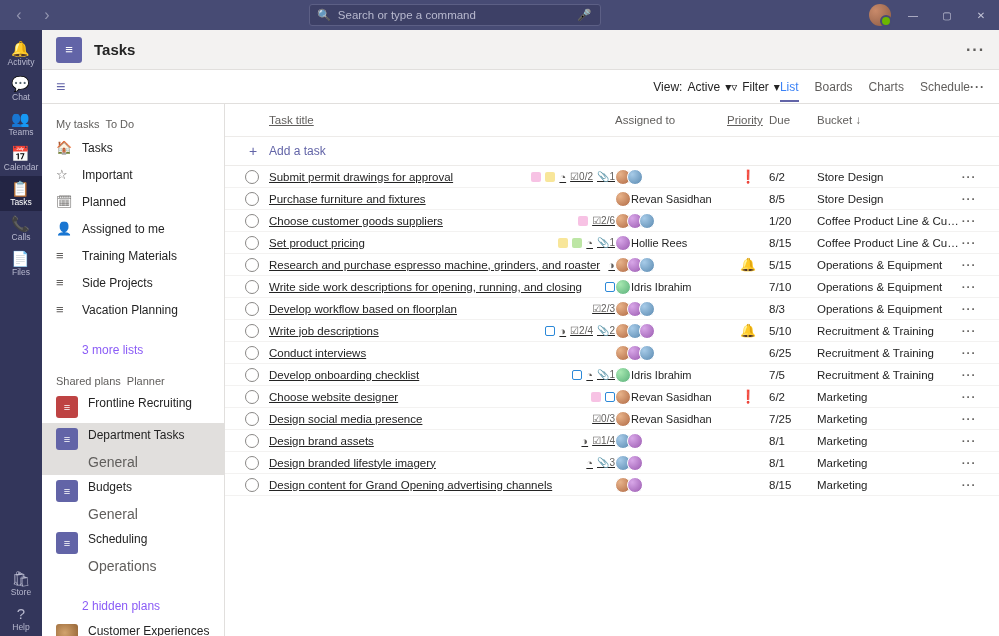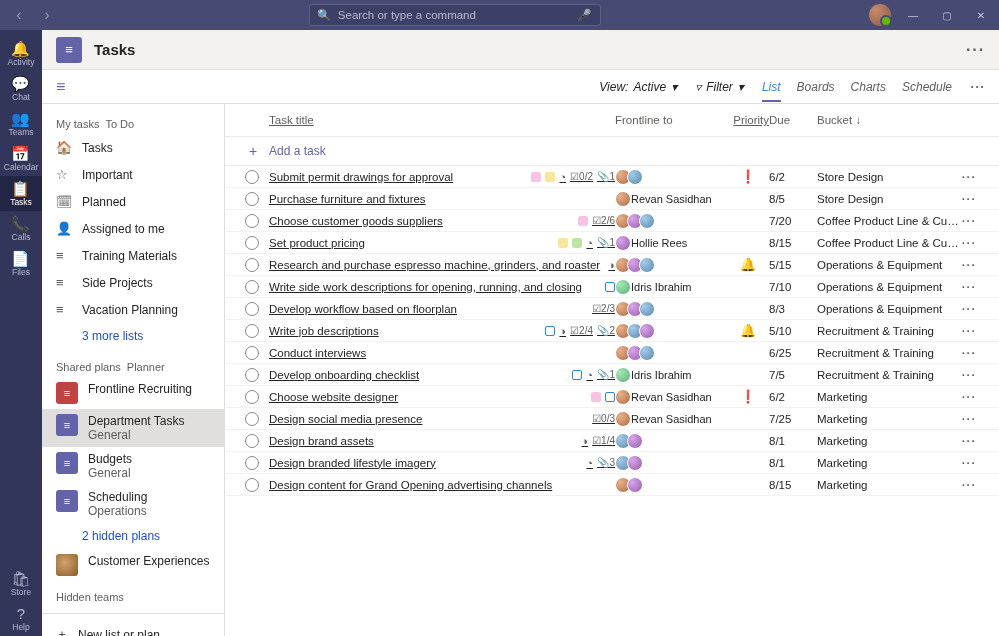--- a/index.html
+++ b/index.html
@@ -28,55 +28,55 @@
 
 
 .main { flex: 1; display: flex; flex-direction: column; min-width: 0; }
 .header { height: 40px; background: #f3f2f1; border-bottom: 1px solid #e1dfdd; display: flex; align-items: center; padding: 0 14px; gap: 12px; }
 .header .app-icon { width: 26px; height: 26px; background: #6264a7; border-radius: 3px; display: flex; align-items: center; justify-content: center; color: #fff; font-size: 13px; }
 .header .app-title { font-size: 15px; font-weight: 700; }
 .header .more { margin-left: auto; color: #605e5c; cursor: pointer; font-weight: 700; letter-spacing: 1px; }
 
 .toolbar { height: 34px; border-bottom: 1px solid #e1dfdd; display: flex; align-items: center; padding: 0 14px; }
 .hamburger { color: #6264a7; font-size: 16px; cursor: pointer; }
-.toolbar-right { margin-left: auto; display: flex; align-items: center; gap: 18px; font-size: 12px; color: #242424; font-style: italic; }
+.toolbar-right { margin-left: auto; display: flex; align-items: center; font-size: 12px; color: #242424; }
 .toolbar-right .view-item { display: flex; align-items: center; gap: 5px; cursor: pointer; }
 .tab-list { display: flex; gap: 16px; }
 .tab { font-size: 12px; padding: 8px 0; cursor: pointer; color: #605e5c; }
 .tab.active { color: #3b82f6; border-bottom: 2px solid #6264a7; padding-bottom: 6px; }
 .toolbar-more { color: #605e5c; cursor: pointer; font-weight: 700; letter-spacing: 1px; }
 
 
 .body { flex: 1; display: flex; min-height: 0; }
 .sidepanel { width: 183px; border-right: 1px solid #e1dfdd; padding: 10px 0; display: flex; flex-direction: column; font-size: 12px; overflow-y: auto; }
 .sp-group { font-size: 11px; color: #605e5c; padding: 4px 14px; display: flex; gap: 6px; }
 .sp-item { display: flex; align-items: center; gap: 10px; padding: 6px 14px; cursor: pointer; color: #242424; }
 .sp-item .ico { width: 16px; color: #605e5c; font-size: 13px; }
-.sp-link { color: #1d4ed8; padding: 6px 14px 6px 40px; cursor: pointer; }
+.sp-link { color: #8b5cf6; padding: 6px 14px 6px 40px; cursor: pointer; margin-top: 14px; }
 .sp-plan { display: flex; align-items: flex-start; gap: 10px; padding: 5px 14px; cursor: pointer; }
 .sp-plan.active { background: #e1dfdd; }
 .sp-plan .thumb { width: 22px; height: 22px; border-radius: 3px; display: flex; align-items: center; justify-content: center; font-size: 11px; color: #fff; flex-shrink: 0; }
 .thumb.fr { background: #be4343; }
 .thumb.dept { background: #6264a7; }
 .thumb.bud { background: #6264a7; }
 .thumb.sch { background: #6264a7; }
 .thumb.cx { background: #8b5a2b; background-image: radial-gradient(circle at 40% 40%, #d2a36e, #8b5a2b); }
 .sp-plan .plan-name { font-size: 12px; }
-.sp-plan .plan-sub { font-size: 12px; color: #605e5c; }
+.sp-plan .plan-sub { font-size: 14px; color: #605e5c; margin-top: 12px; }
 .sp-hidden { font-size: 11px; color: #605e5c; padding: 10px 14px; }
 .sp-bottom { margin-top: auto; border-top: 1px solid #e1dfdd; }
 .sp-new { display: flex; align-items: center; gap: 10px; padding: 12px 14px; cursor: pointer; }
 
 
 .tasklist { flex: 1; overflow-y: auto; }
 .thead { display: flex; padding: 10px 20px; font-size: 11.5px; color: #605e5c; border-bottom: 1px solid #edebe9; }
 .col-radio { width: 24px; }
 .col-title { flex: 1; min-width: 0; text-decoration: underline; }
 .col-assigned { width: 112px; }
-.col-prio { width: 42px; text-align: right; text-decoration: underline; }
+.col-prio { width: 42px; text-align: left; text-decoration: underline; }
 .col-due { width: 48px; }
 .col-bucket { width: 142px; }
 .col-more { width: 20px; }
 
 .addrow { display: flex; align-items: center; padding: 6px 20px; font-size: 12px; color: #6264a7; border-bottom: 1px solid #edebe9; gap: 8px; }
 .addrow .plus { color: #6264a7; font-size: 14px; width: 16px; text-align: center; }
 
 .trow { display: flex; align-items: center; padding: 4px 20px; font-size: 11.5px; border-bottom: 1px solid #f3f2f1; height: 22px; }
 .trow .radio { width: 14px; height: 14px; border: 1.2px solid #8a8886; border-radius: 50%; }
 .trow .title-cell { flex: 1; display: flex; align-items: center; min-width: 0; justify-content: flex-end; }
@@ -279,21 +279,21 @@
             <span>＋</span>
             <span>New list or plan</span>
           </div>
         </div>
       </div>
 
       <div class="tasklist">
         <div class="thead">
           <div class="col-radio"></div>
           <div class="col-title">Task title</div>
-          <div class="col-assigned">Frontline to</div>
+          <div class="col-assigned">Assigned to</div>
           <div class="col-prio">Priority</div>
           <div class="col-due">Due</div>
           <div class="col-bucket"><span>Bucket</span> <span>↓</span></div>
           <div class="col-more"></div>
         </div>
         <div class="addrow">
           <span class="plus">+</span>
           <span>Add a task</span>
         </div>
         <div id="rows">
@@ -355,21 +355,21 @@
     </div>
     <div class="assigned-cell">
       <span class="avatars">
                   <span class="av a1"></span>
                   <span class="av a3"></span>
                   <span class="av a2"></span>
                 </span>
       <span class="assigned-name"></span>
     </div>
     <div class="prio-cell"></div>
-    <div class="due-cell">7/20</div>
+    <div class="due-cell">1/20</div>
     <div class="bucket-cell">Coffee Product Line &amp; Cust…</div>
     <div class="more-cell">···</div>
             </div>
             <div class="trow">
     <div class="col-radio">
                 <div class="radio"></div>
               </div>
     <div class="title-cell col-title">
       <span class="title-text">Set product pricing</span>
       <span class="badges">

